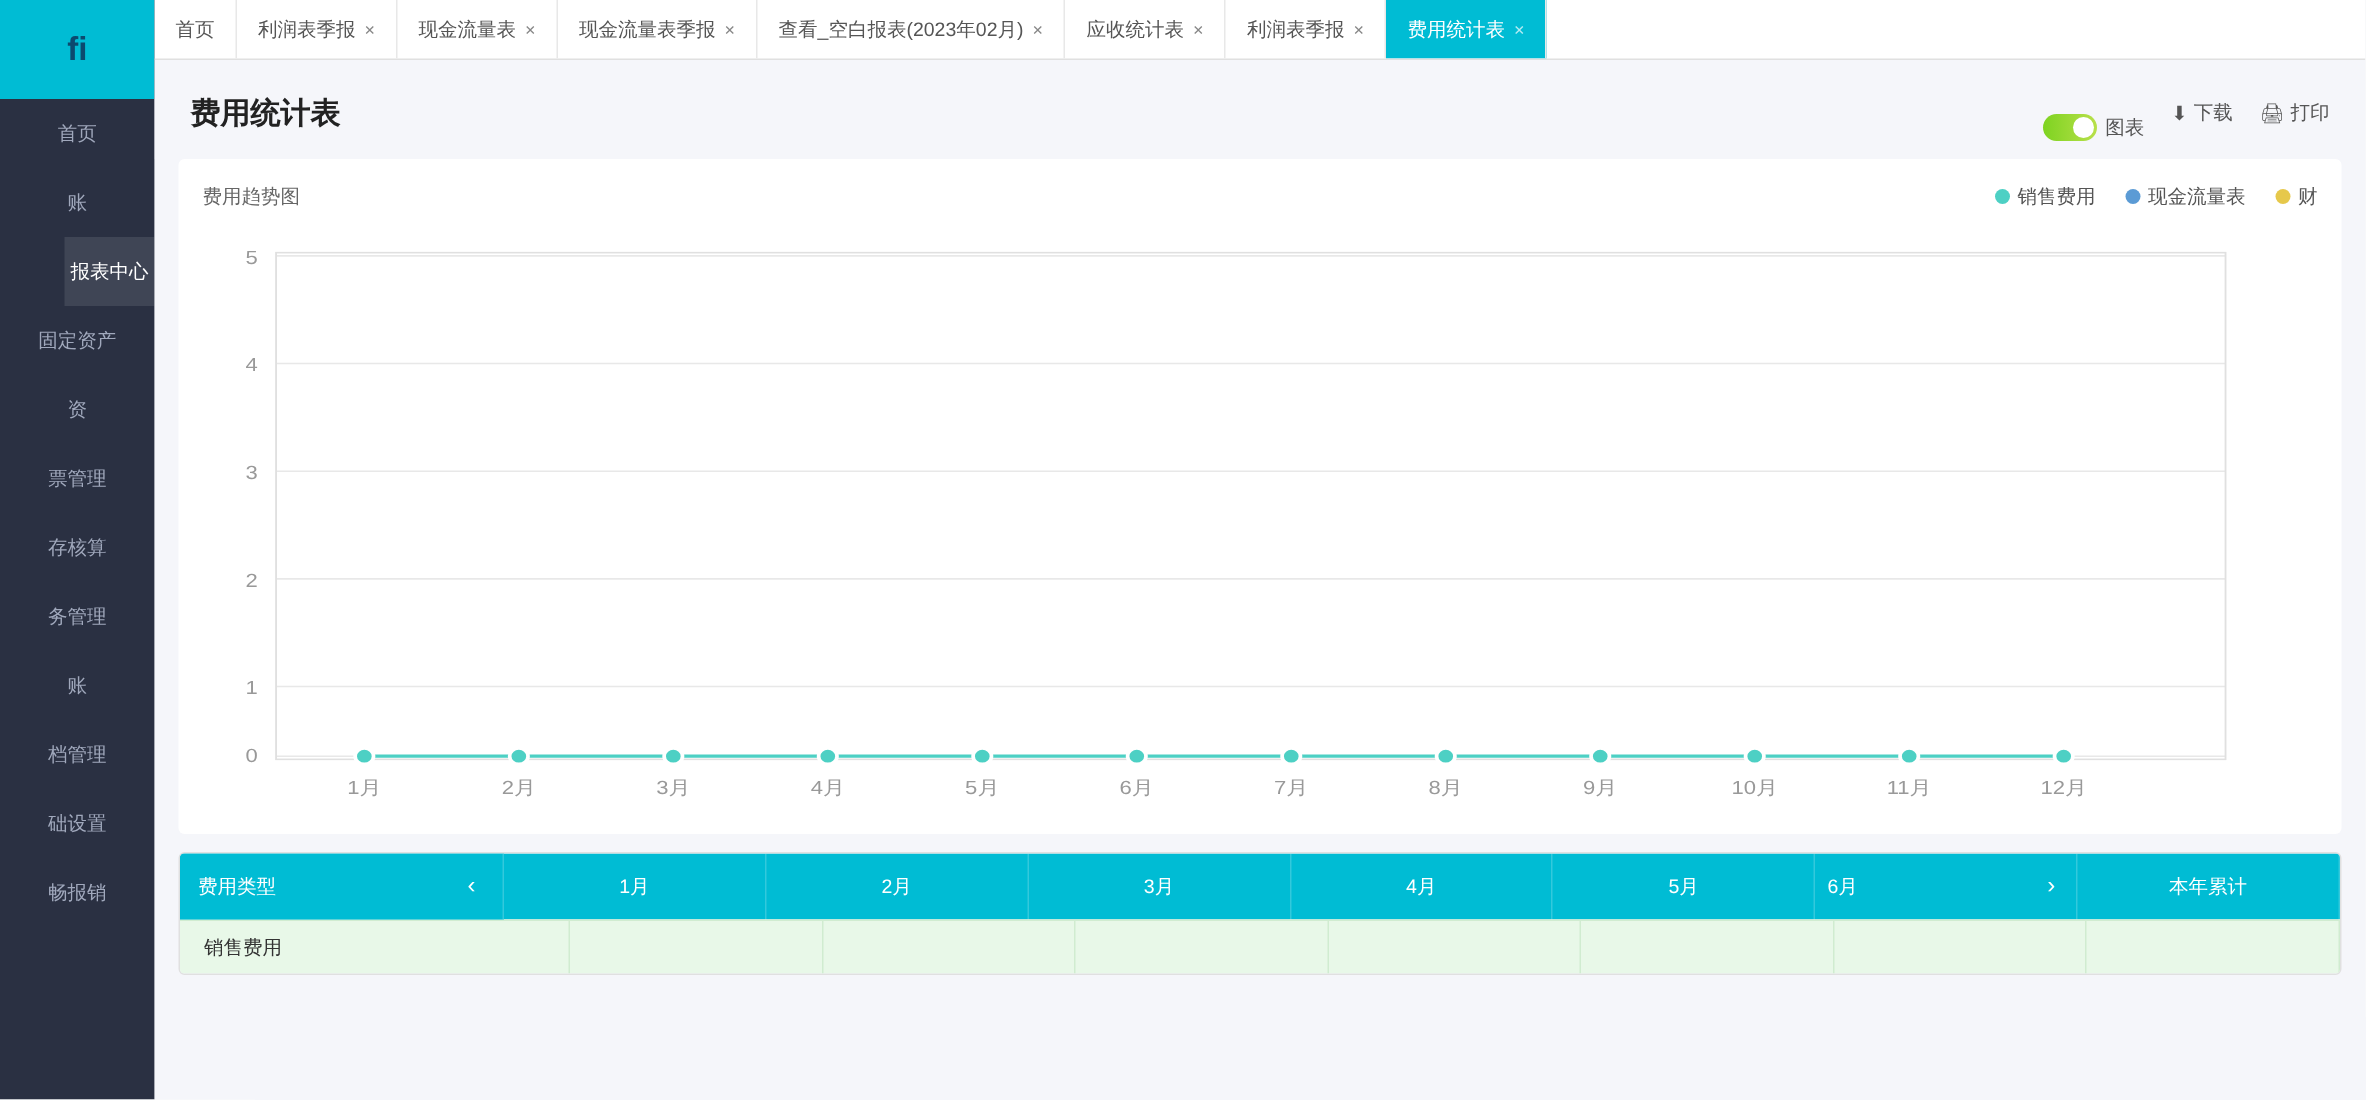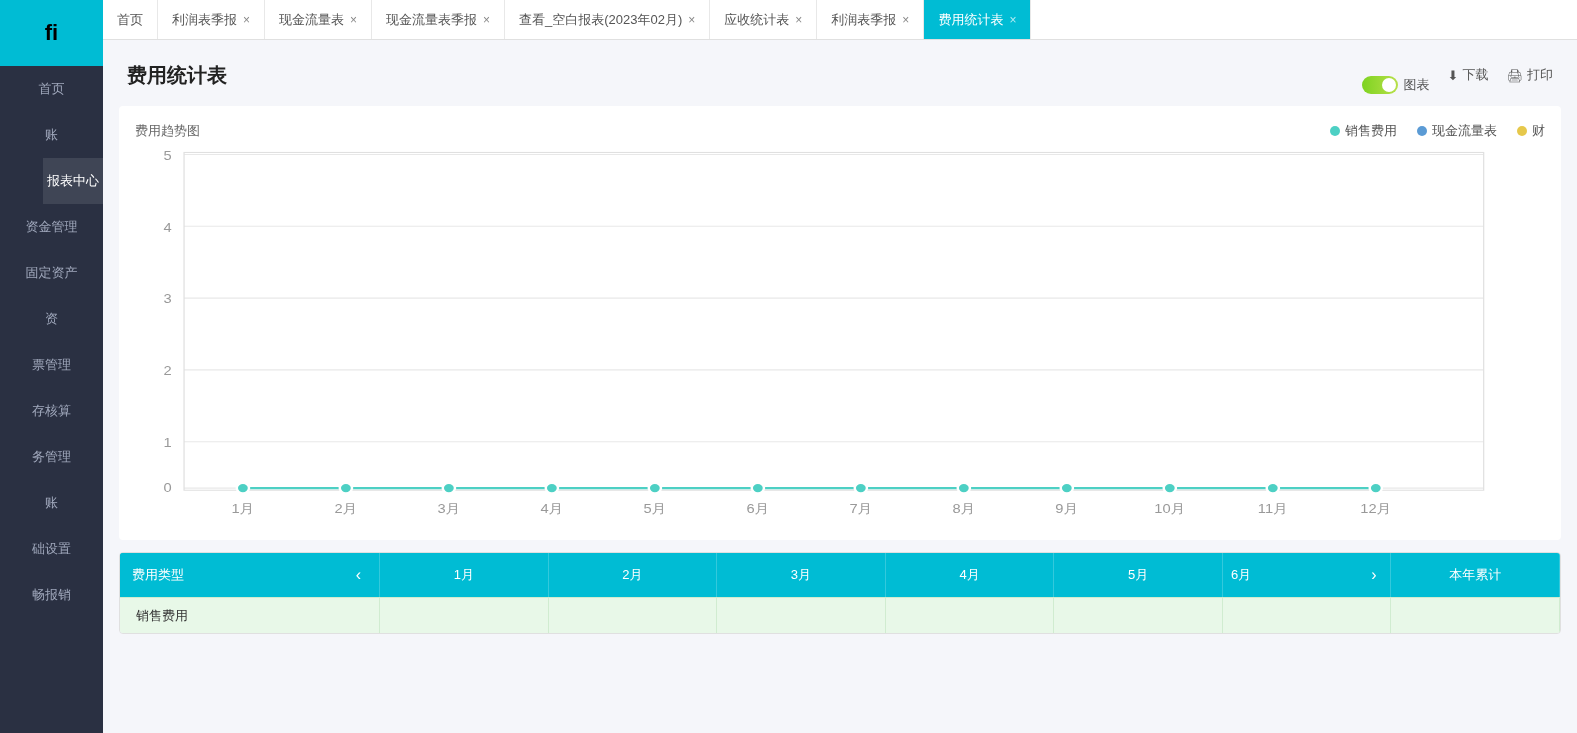--- a/index.html
+++ b/index.html
@@ -16,21 +16,21 @@
       overflow: hidden;
     }
     .sidebar-logo {
       height: 66px;
       background: #00bcd4;
       display: flex;
       align-items: center;
       justify-content: center;
       font-size: 22px;
       font-weight: bold;
-      color: #000000;
+      color: #0c4a6e;
     }
     .sidebar-item {
       color: #a0a8bc;
       font-size: 13px;
       padding: 14px 0;
       text-align: center;
       cursor: pointer;
     }
     .sidebar-item.active { color: #fff; background: rgba(255,255,255,0.1); margin-left: 43px; }
 
@@ -137,21 +137,21 @@
     .chart-section {
       margin: 0 16px 0 16px;
       background: #fff;
       border-radius: 4px;
       padding: 16px;
     }
     .chart-header {
       display: flex;
       align-items: center;
       justify-content: space-between;
-      margin-bottom: 4px;
+      margin-bottom: 20px;
     }
     .chart-title {
       font-size: 13px;
       color: #666;
     }
     .legend {
       display: flex;
       align-items: center;
       gap: 20px;
       font-size: 13px;
@@ -196,21 +196,21 @@
     }
     .th-cell {
       display: flex;
       align-items: center;
       justify-content: center;
       padding: 0 8px;
       border-right: 1px solid rgba(255,255,255,0.2);
       position: relative;
     }
     .th-cell.type-col {
-      width: 260px;
+      width: 216px;
       flex-shrink: 0;
       background: #00bcd4;
       justify-content: space-between;
       padding: 0 12px;
     }
     .th-cell.month-col {
       flex: 1;
       min-width: 120px;
     }
     .th-cell.last-col {
@@ -254,27 +254,27 @@
     }
   </style>
 </head>
 <body>
 
 <div class="sidebar">
   <div class="sidebar-logo">fi</div>
   <div class="sidebar-item">首页</div>
   <div class="sidebar-item">账</div>
   <div class="sidebar-item active">报表中心</div>
-  <div class="sidebar-item">资金管理</div>
   <div class="sidebar-item">固定资产</div>
   <div class="sidebar-item">资</div>
   <div class="sidebar-item">票管理</div>
   <div class="sidebar-item">存核算</div>
   <div class="sidebar-item">务管理</div>
   <div class="sidebar-item">账</div>
+  <div class="sidebar-item">档管理</div>
   <div class="sidebar-item">础设置</div>
   <div class="sidebar-item">畅报销</div>
 </div>
 
 <div class="main">
 
   <div class="tab-bar">
     <div class="tab">首页</div>
     <div class="tab">
       <span>利润表季报</span>

